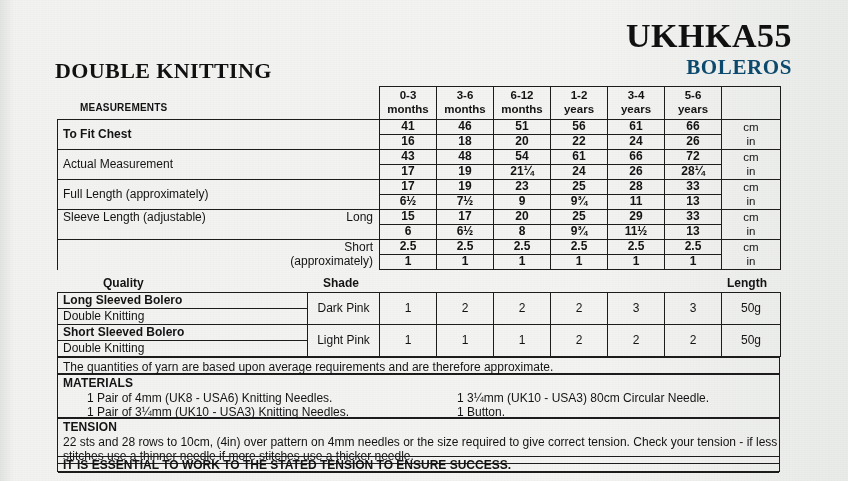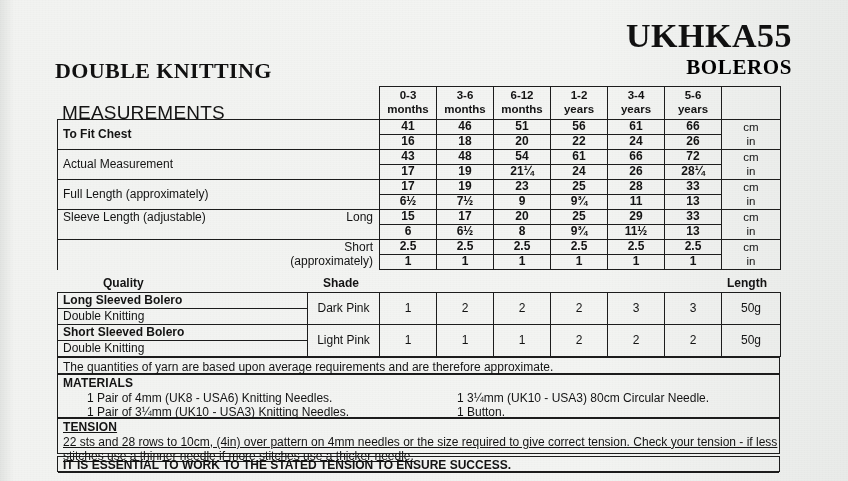--- a/index.html
+++ b/index.html
@@ -51,38 +51,38 @@
     letter-spacing: .5px;
     line-height: 1.05;
     color: #111;
   }
   #pattern-category {
     font-size: 21px;
     font-weight: bold;
     letter-spacing: .6px;
     line-height: 1.2;
     margin-top: 1px;
-    color: #000000;
+    color: #0c4a6e;
   }
   #yarn-weight-heading {
     position: absolute;
     left: 55px;
     top: 58px;
     font-family: "Liberation Serif", serif;
     font-size: 22px;
     font-weight: bold;
     letter-spacing: .4px;
     color: #111;
   }
   #measurements-heading {
     position: absolute;
-    left: 62px;
+    left: 80px;
     top: 102px;
-    font-size: 19px;
-    font-weight: normal;
+    font-size: 10px;
+    font-weight: bold;
     letter-spacing: .2px;
   }
 
   
   table {
     border-collapse: collapse;
     font-size: 11.5px;
     line-height: 1.12;
     padding-left: 42px;
   }
@@ -214,22 +214,21 @@
     height: 17px;
   }
   #materials-box {
     top: 374px;
     padding: 1px 0 2px 5px;
     height: 44px;
   }
   #tension-box {
     top: 418px;
     padding: 1px 0 2px 5px;
-    height: 36px;
-    text-decoration: underline;
+    height: 46px;
   }
   #success-box {
     top: 456px;
     padding: 1px 0 2px 5px;
     height: 16px;
     font-weight: bold;
     font-size: 12px;
     border: 1px solid #1d1d1d;
     box-shadow: 0 2px 0 -1px #1d1d1d;
   }

